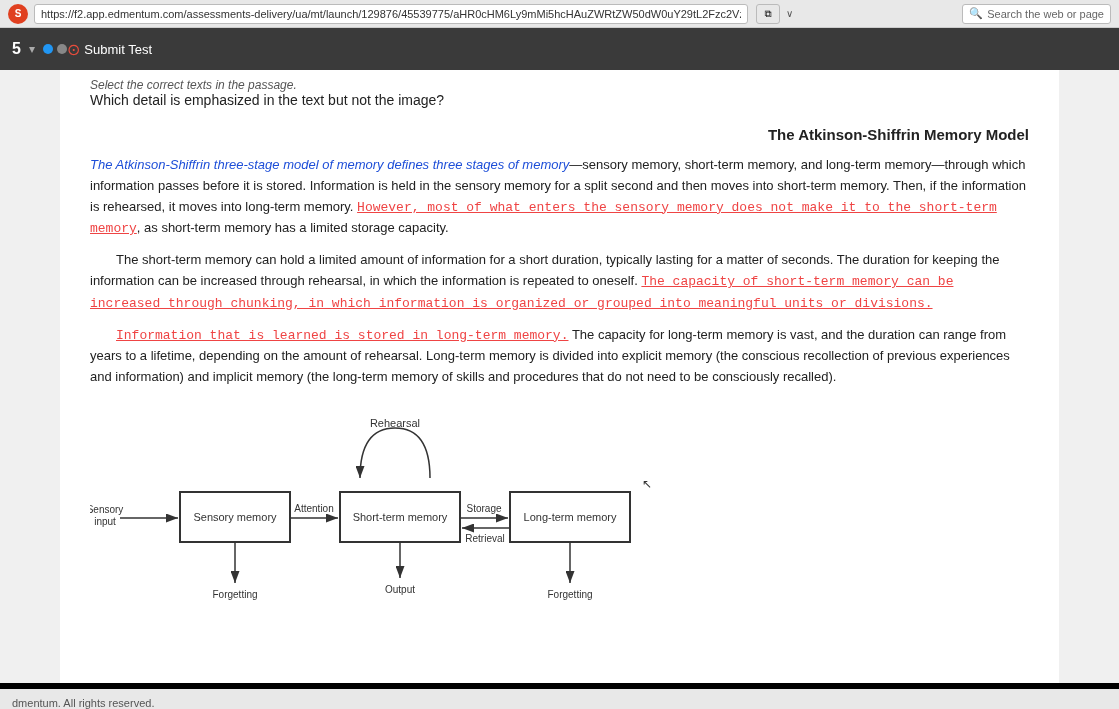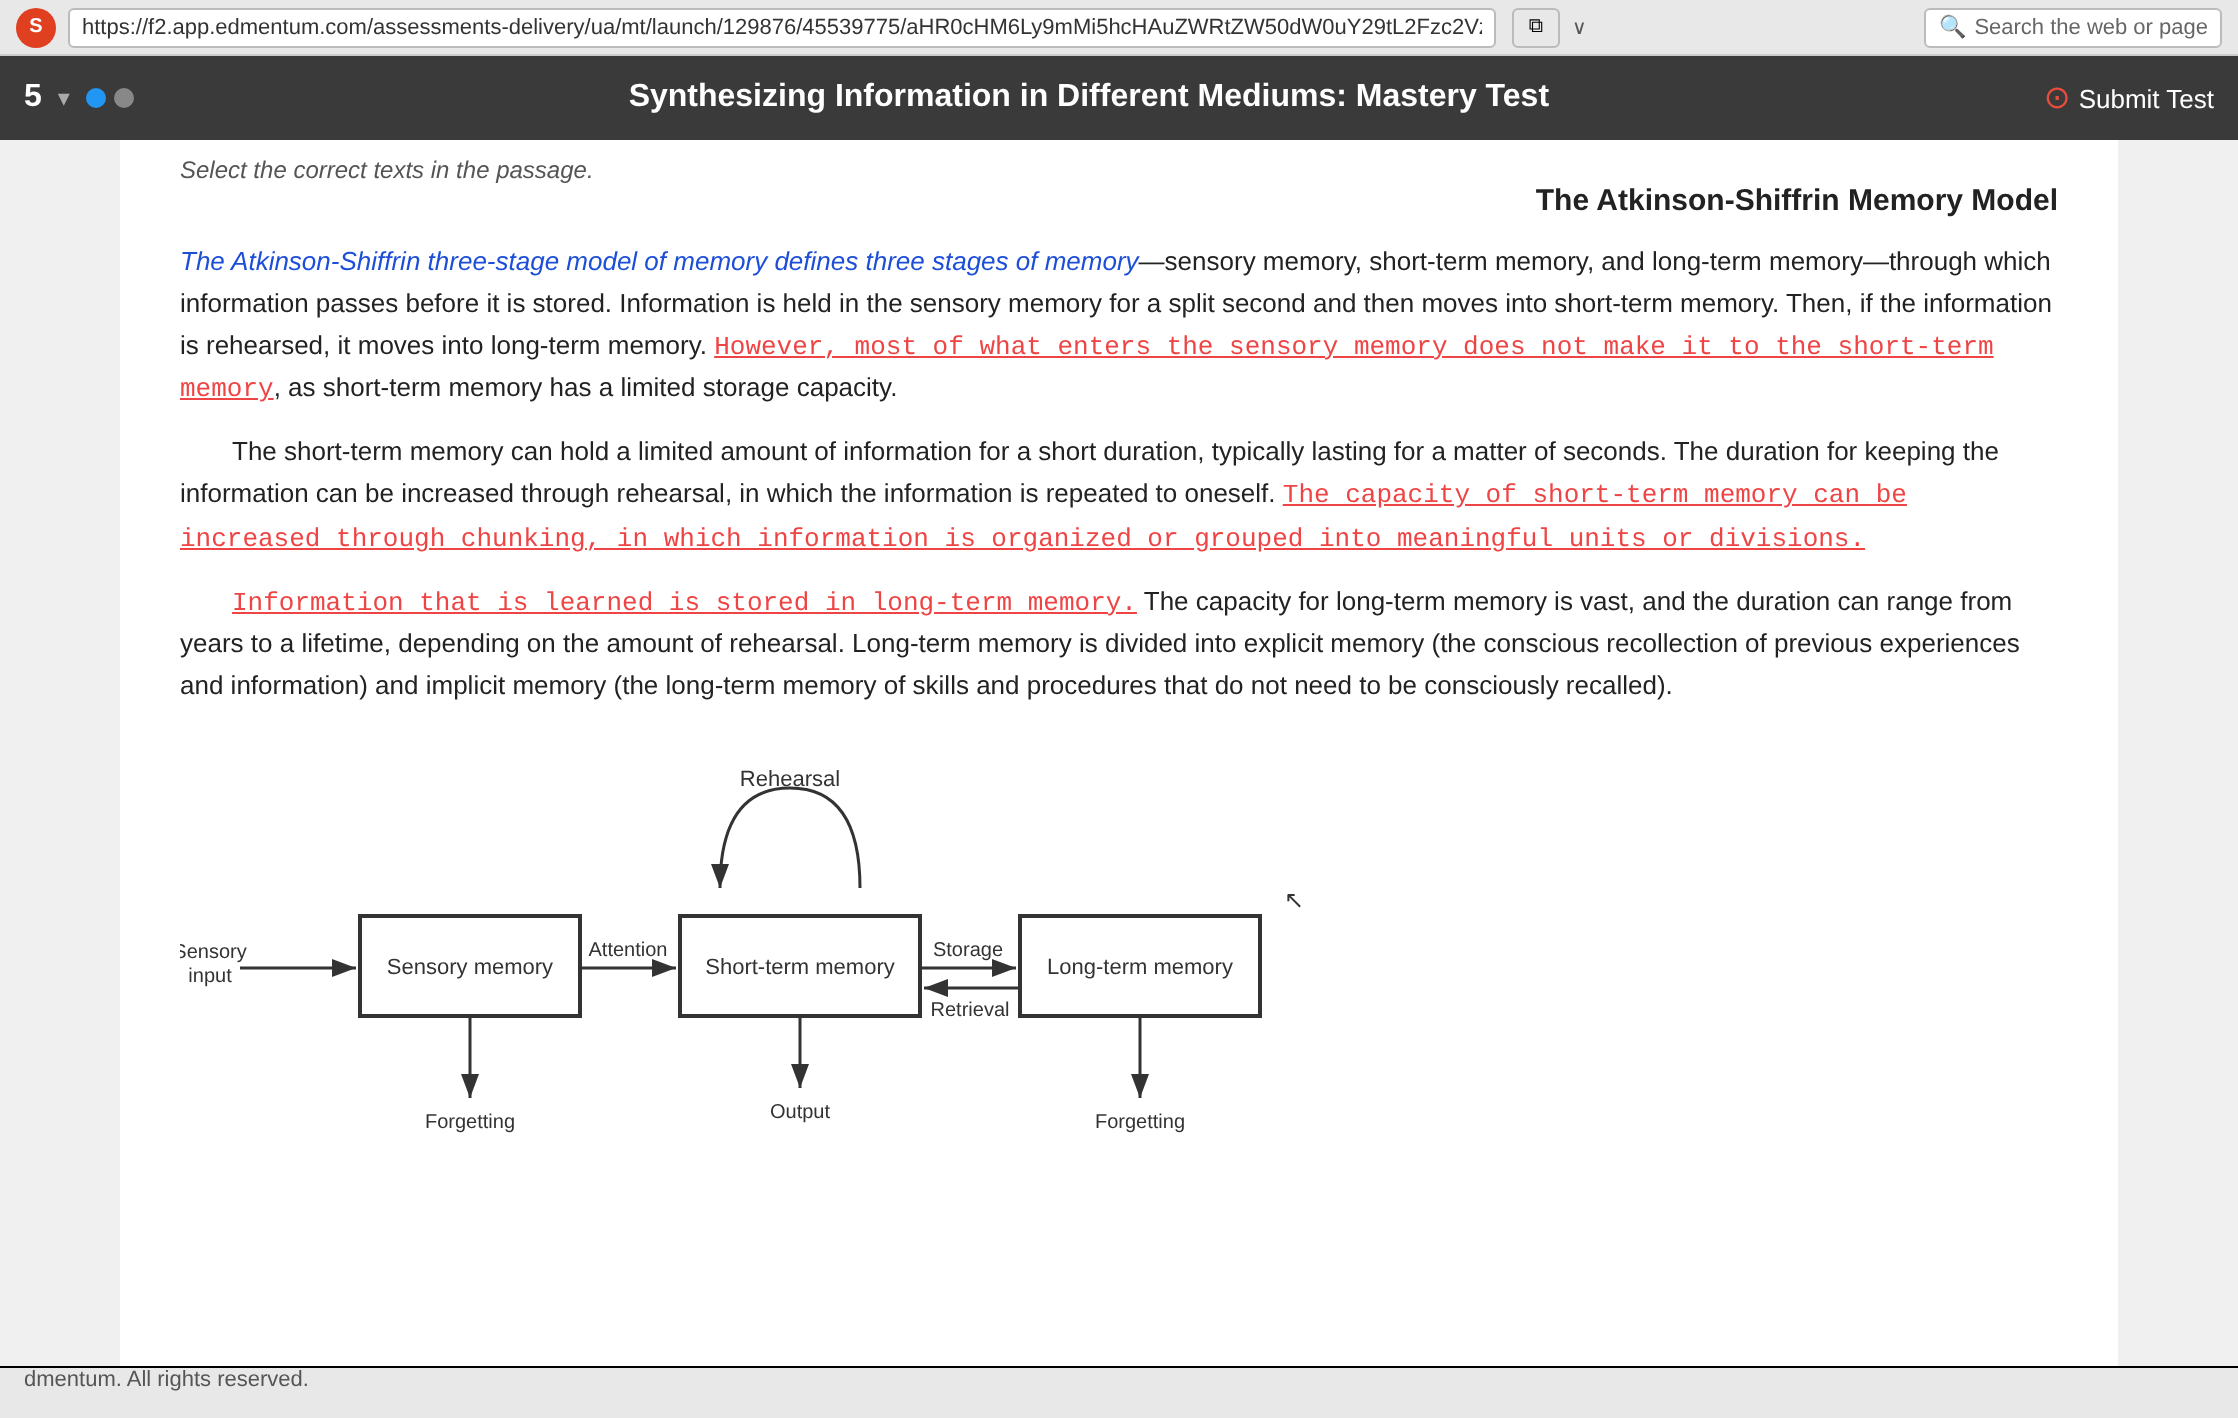--- a/index.html
+++ b/index.html
@@ -127,25 +127,25 @@
     
     .diagram-svg {
       margin-top: 10px;
     }
 
     
     .footer {
       background: #e8e8e8;
       height: 26px;
       display: flex;
-      align-items: flex-start;
+      align-items: flex-end;
       padding: 0 12px;
       font-size: 11px;
       color: #555;
-      border-top: 1px solid #000000;
+      border-top: 6px solid #000000;
     }
 
     
     .main-content::-webkit-scrollbar { width: 8px; }
     .main-content::-webkit-scrollbar-track { background: #f0f0f0; }
     .main-content::-webkit-scrollbar-thumb { background: #bbb; border-radius: 4px; }
   </style>
 </head>
 <body>
 
@@ -167,31 +167,31 @@
 
 <div class="app-header">
   <div class="app-header-left">
     <span class="question-num">5</span>
     <span class="chevron-down">▾</span>
     <div class="nav-circles">
       <div class="nav-circle active"></div>
       <div class="nav-circle"></div>
     </div>
   </div>
-  <div class="header-title">Synthesizing Information in Different Mediums: Mastery Test</div>
   <button class="submit-btn">
     <span class="submit-icon">⊙</span>
     <span>Submit Test</span>
   </button>
 </div>
 
 <div class="main-content">
 
   <p class="instruction-text">Select the correct texts in the passage.</p>
 
+  <p class="question-text">Which detail is emphasized in the text but not the image?</p>
 
   <p class="passage-title">The Atkinson-Shiffrin Memory Model</p>
 
   <div class="passage-body">
 
     <p>
       <span class="blue-text">The Atkinson-Shiffrin three-stage model of memory defines three stages of memory</span><span>—sensory memory, short-term memory, and long-term memory—through which information passes before it is stored. Information is held in the sensory memory for a split second and then moves into short-term memory. Then, if the information is rehearsed, it moves into long-term memory.</span> <span class="blue-underline">However, most of what enters the sensory memory does not make it to the short-term memory</span><span>, as short-term memory has a limited storage capacity.</span>
     </p>
 
     <p style="text-indent:2em;">

